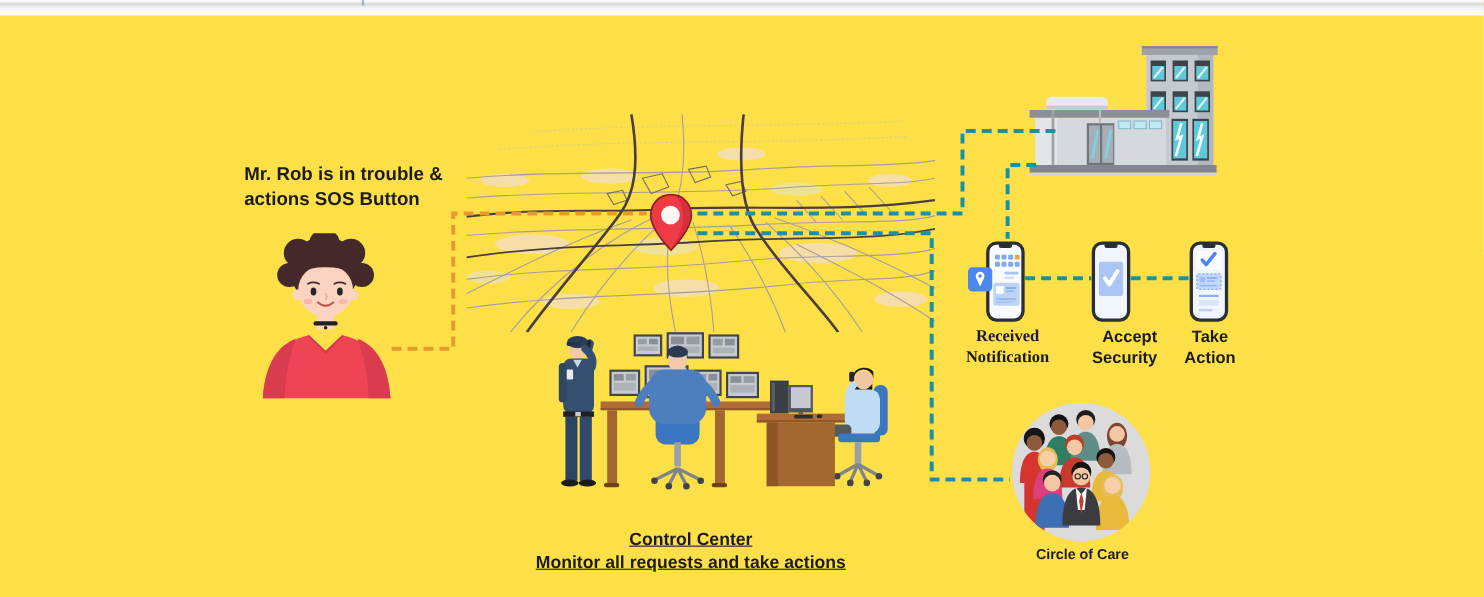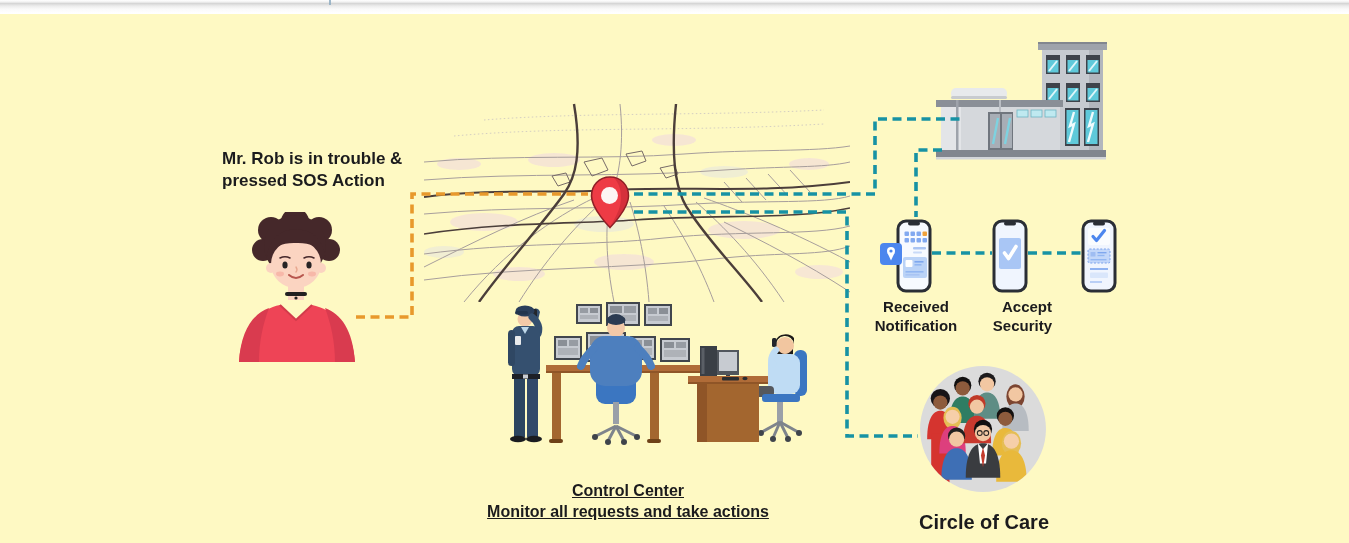--- a/index.html
+++ b/index.html
@@ -1,51 +1,51 @@
 <!DOCTYPE html>
 <html style="--orange-dash: #E8992C; --teal-dash: #1792A4; --text: #1B1B1D; --pin-red: #EE3B45; --phone-blue: #4C86EE; --shirt-red: #EE4456;"><head>
 <meta charset="utf-8">
 <style>
   html,body{margin:0;padding:0;background:#ffffff;}
   .stage{
-    position:relative;width:1349px;height:543px;background:#fef9c3;overflow:hidden;
+    position:relative;width:1349px;height:543px;background:#fde047;overflow:hidden;
     font-family:"Liberation Sans", sans-serif;color:var(--text,#1b1b1d);
   }
   .abs{position:absolute;}
   .top-shadow{
     left:0;top:0;width:1349px;height:14px;
     background:linear-gradient(180deg,#ffffff 0px,#f1f1f1 2px,#d6d6d6 3.5px,#ececec 6px,#fafafa 9px,#ffffff 13px);
   }
   .top-artifact{left:329px;top:0;width:2px;height:5px;background:#8aa9bf;opacity:.8;}
   .label{position:absolute;font-weight:700;color:var(--text,#1b1b1d);text-align:center;}
   .label span{display:block;}
   .sos-label{left:222px;top:148px;width:200px;text-align:left;font-size:17px;line-height:22px;z-index:2;}
   .security-label{left:945px;top:161px;width:175px;font-size:15px;line-height:19px;z-index:6;}
   .phone-label{top:297px;font-size:15px;line-height:19px;z-index:6;}
-  .pl-1{left:858px;width:116px;}
+  .pl-1{left:858px;width:116px;font-family:Liberation Serif, serif;}
   .pl-2{left:962px;width:90px;text-align:right;}
   .pl-3{left:1056px;width:88px;}
   .cc-label{left:432px;top:480px;width:392px;font-size:16px;line-height:21px;z-index:6;text-decoration:underline;}
-  .care-label{left:910px;top:494px;width:148px;font-size:20px;line-height:19px;z-index:6;margin-top:19px;}
+  .care-label{left:910px;top:494px;width:148px;font-size:13px;line-height:19px;z-index:6;}
   .dash{fill:none;stroke-width:3.6;stroke-dasharray:9 5.5;stroke-linecap:butt;}
   .dash-orange{stroke:var(--orange-dash,#e8992c);}
   .dash-teal{stroke:var(--teal-dash,#1792a4);}
   svg{display:block;}
 </style>
 </head>
 <body>
 
 <div class="stage">
 
   <div class="abs top-shadow"></div>
   <div class="abs top-artifact"></div>
 
   <div class="label sos-label">
     <span>Mr. Rob is in trouble &amp;</span>
-    <span>pressed SOS Action</span>
+    <span>actions SOS Button</span>
   </div>
 
   <svg class="abs" style="left:233px;top:212px;z-index:1;" width="130" height="152" viewBox="0 0 130 152">
     <circle cx="38" cy="18" r="13" fill="#45282A"></circle>
       <circle cx="62" cy="10" r="14" fill="#45282A"></circle>
     <circle cx="86" cy="18" r="13" fill="#45282A"></circle>
       <circle cx="30" cy="38" r="11" fill="#45282A"></circle>
     <circle cx="96" cy="38" r="11" fill="#45282A"></circle>
       <circle cx="62" cy="34" r="31" fill="#45282A"></circle>
     <circle cx="38" cy="56" r="5" fill="#FBD4C1"></circle>
@@ -266,20 +266,24 @@
   </svg>
 
   <div class="label phone-label pl-1">
     <span>Received</span>
     <span>Notification</span>
   </div>
   <div class="label phone-label pl-2">
     <span>Accept</span>
     <span>Security</span>
   </div>
+  <div class="label phone-label pl-3">
+    <span>Take</span>
+    <span>Action</span>
+  </div>
 
   <svg class="abs" style="left:918px;top:364px;z-index:3;" width="130" height="130" viewBox="0 0 128 128">
     <defs>
         <clipPath id="careclip">
           <circle cx="64" cy="64" r="62"></circle>
         </clipPath>
       </defs>
     <circle cx="64" cy="64" r="62" fill="#DBDBDB"></circle>
     <g clip-path="url(#careclip)">
 

